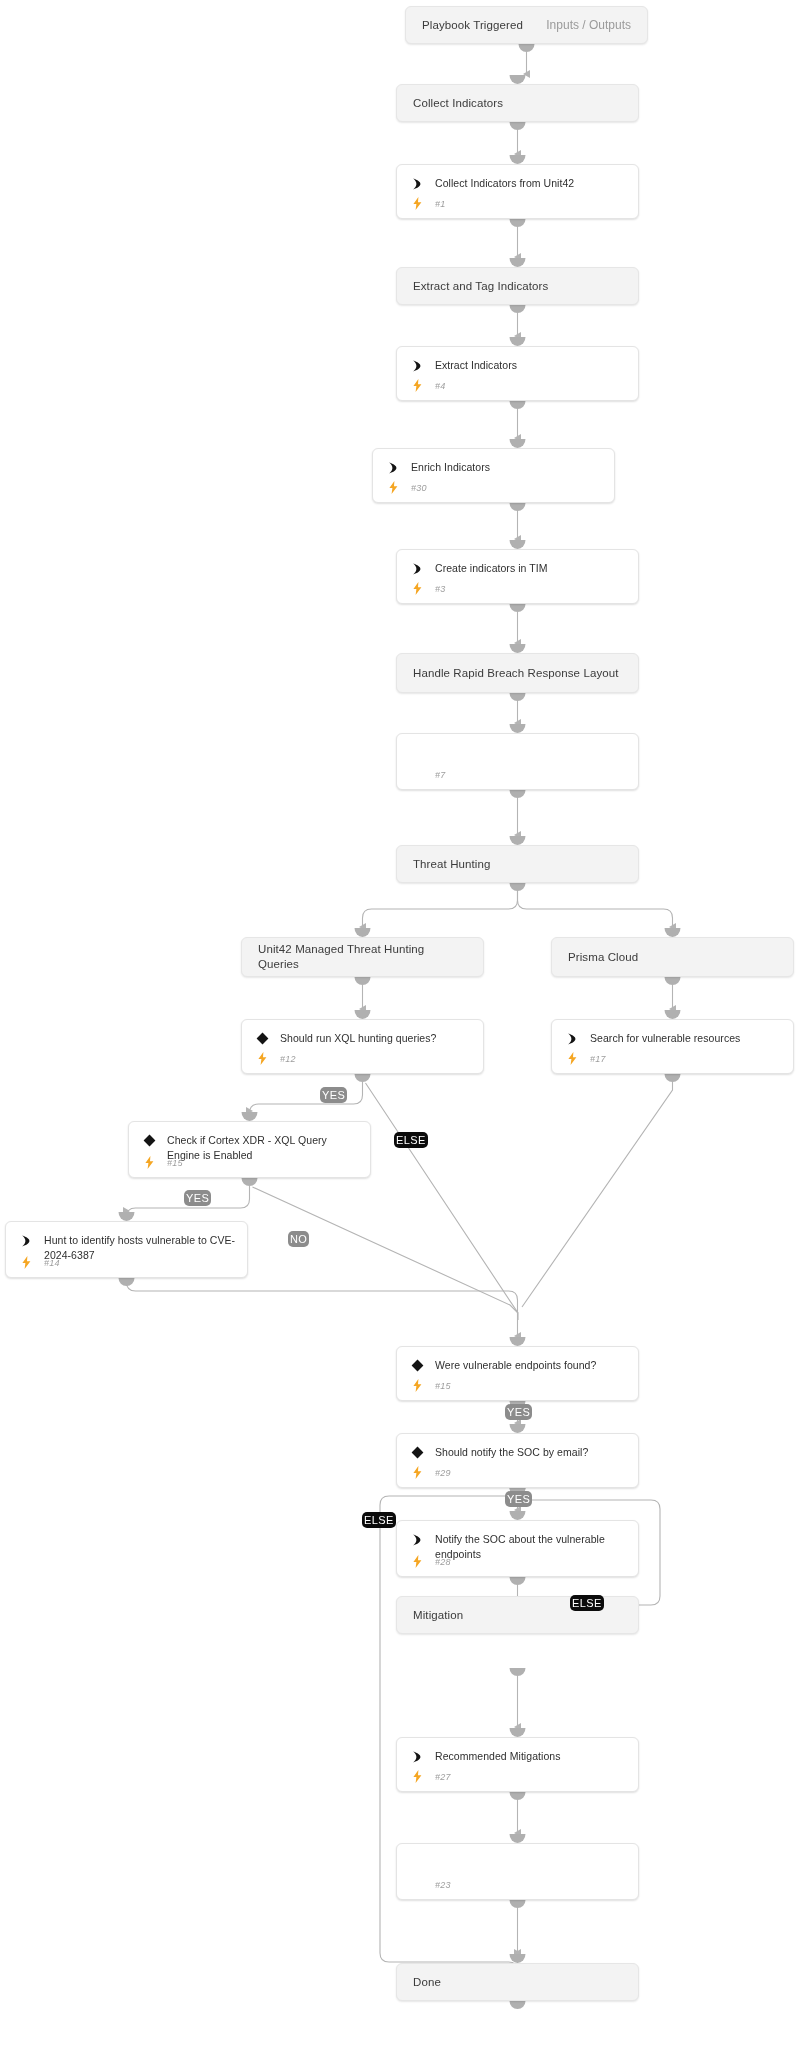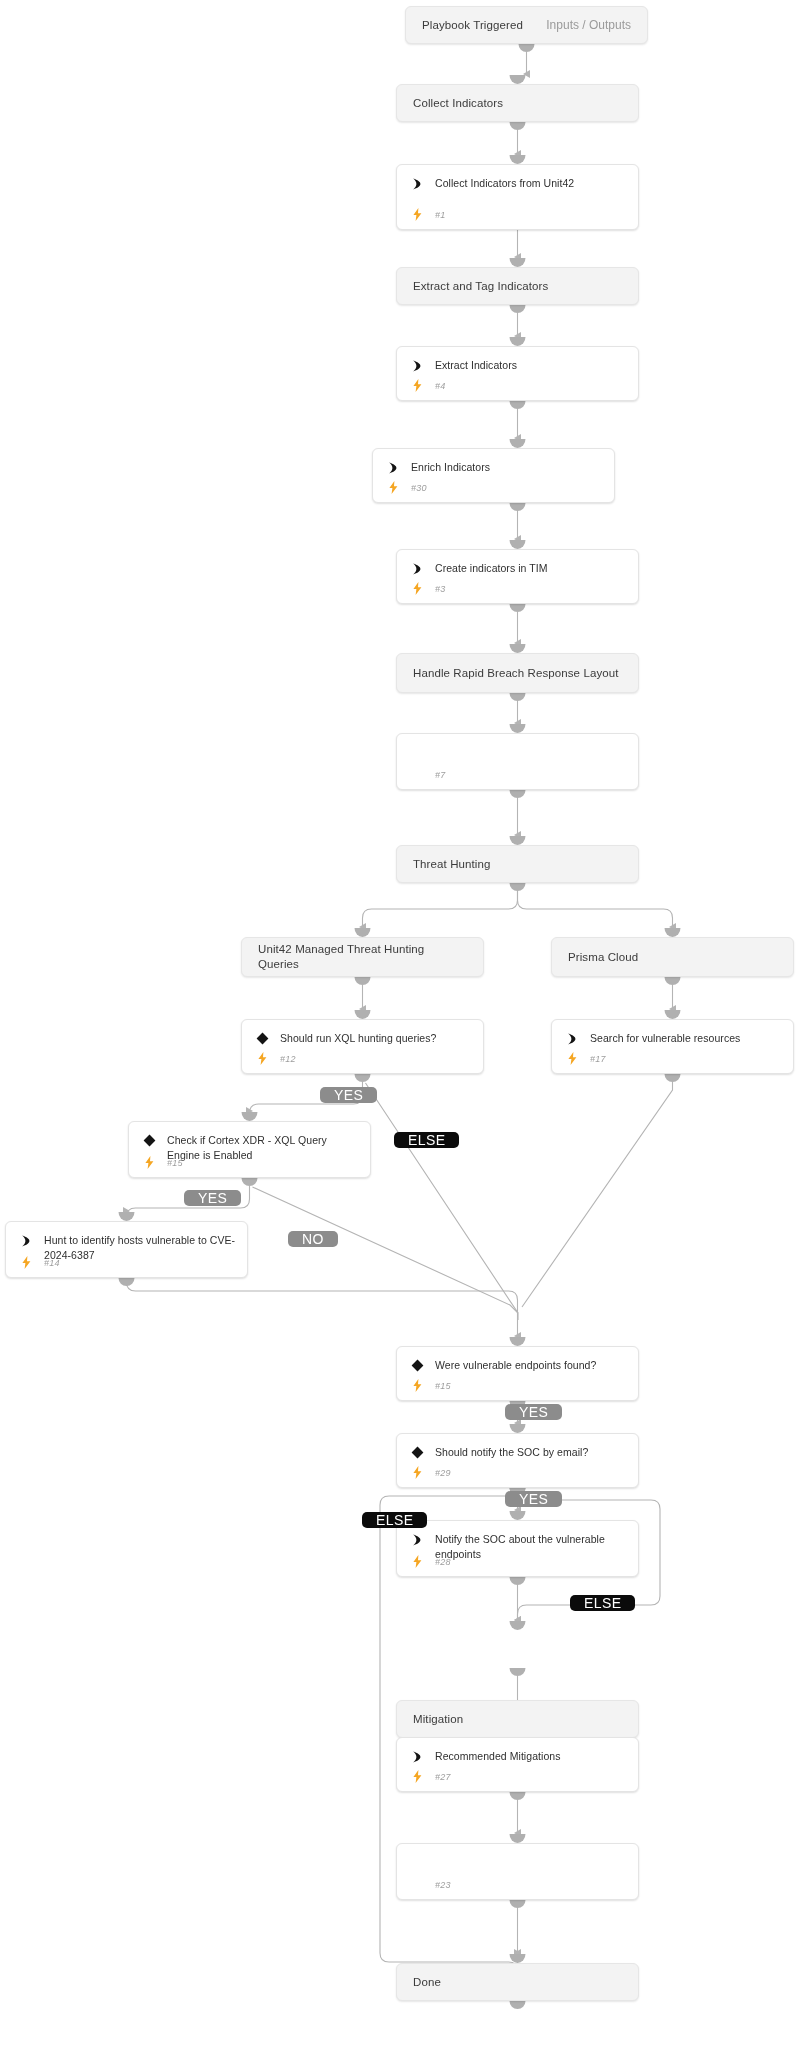--- a/index.html
+++ b/index.html
@@ -89,27 +89,27 @@
     color:#9d9d9d;
     font-style:italic;
     letter-spacing:.2px;
   }
 
   
   .pill{
     position:absolute;
     border-radius:5px;
     color:#ffffff;
-    font-size:14px;
+    font-size:11px;
     letter-spacing:.4px;
     display:flex;
     align-items:center;
     justify-content:center;
     height:16px;
-    padding:0 14px;
+    padding:0 2px;
     box-sizing:border-box;
   }
   .pill.yes{background:#8c8c8c;}
   .pill.no{background:#8c8c8c;}
   .pill.els{background:#0b0b0b;}
 
   
 </style>
 </head>
 <body>
@@ -200,21 +200,21 @@
       </g>
   </svg>
   <div id="nodes-layer">
       <div class="node section trigger" style="left: 405px; top: 6px; width: 243px; height: 38px;">
         <div class="sec-title">Playbook Triggered</div>
         <div class="io">Inputs / Outputs</div>
       </div>
       <div class="node section" style="left: 396px; top: 84px; width: 243px; height: 38px;">
         <div class="sec-title">Collect Indicators</div>
       </div>
-      <div class="node task" style="left: 396px; top: 164px; width: 243px; height: 66px;">
+      <div class="node task" style="left: 396px; top: 164px; width: 243px; height: 55px;">
         <div class="task-top">
           <span class="task-icon">
             <svg width="11" height="12" viewBox="0 0 11 12">
               <path d="M1.2,0.6 C5.6,2.0 8.4,3.9 8.4,6.0 C8.4,8.1 5.6,10.0 1.2,11.4 C3.3,9.6 4.4,7.8 4.4,6.0 C4.4,4.2 3.3,2.4 1.2,0.6 Z" fill="#141414"></path>
             </svg>
           </span>
           <span class="task-title">Collect Indicators from Unit42</span>
         </div>
         <div class="task-bottom">
           <span class="bolt">
@@ -423,21 +423,21 @@
         </div>
         <div class="task-bottom">
           <span class="bolt">
             <svg width="9" height="13" viewBox="0 0 9 13">
               <path d="M5.4,0 L0.4,7.1 L3.4,7.1 L2.6,13 L8.4,5.3 L5.0,5.3 Z" fill="#f5a623"></path>
             </svg>
           </span>
           <span class="task-num">#28</span>
         </div>
       </div>
-      <div class="node section" style="left: 396px; top: 1700px; width: 243px; height: 38px;">
+      <div class="node section" style="left: 396px; top: 1596px; width: 243px; height: 38px;">
         <div class="sec-title">Mitigation</div>
       </div>
       <div class="node task" style="left: 396px; top: 1737px; width: 243px; height: 55px;">
         <div class="task-top">
           <span class="task-icon">
             <svg width="11" height="12" viewBox="0 0 11 12">
               <path d="M1.2,0.6 C5.6,2.0 8.4,3.9 8.4,6.0 C8.4,8.1 5.6,10.0 1.2,11.4 C3.3,9.6 4.4,7.8 4.4,6.0 C4.4,4.2 3.3,2.4 1.2,0.6 Z" fill="#141414"></path>
             </svg>
           </span>
           <span class="task-title">Recommended Mitigations</span>

